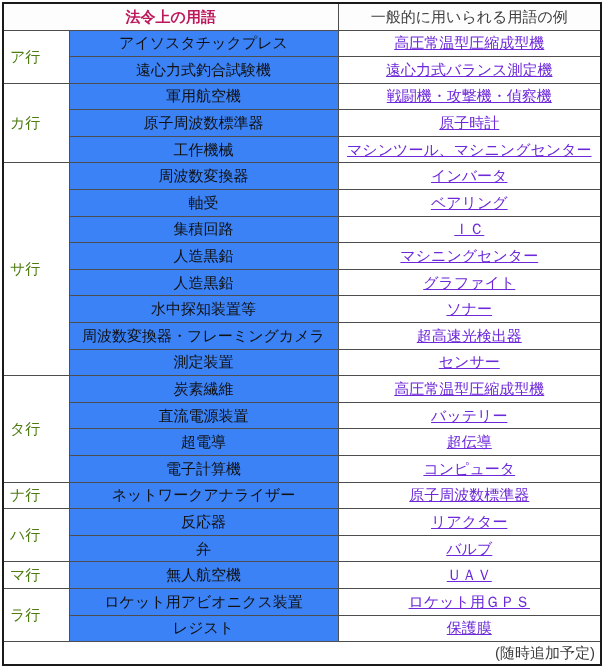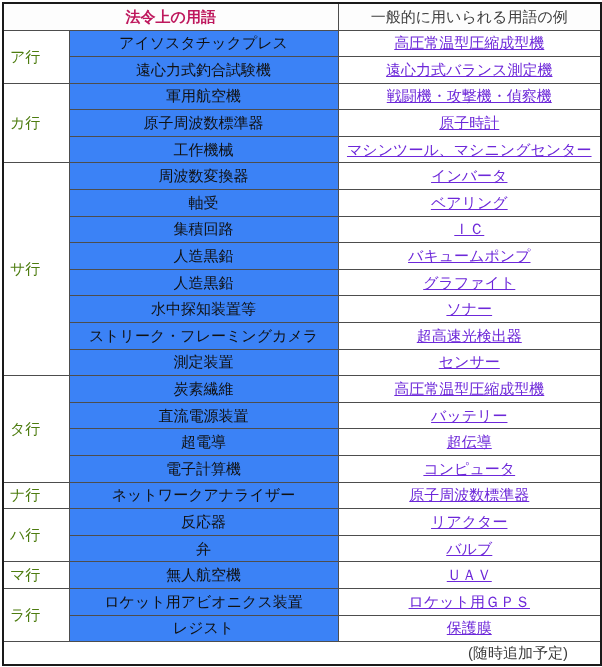--- a/index.html
+++ b/index.html
@@ -69,21 +69,21 @@
   td.common {
     font-weight: normal;
     color: #6d28d9;
     background: #ffffff;
     text-align: center;
     padding-left: 8px;
     text-decoration: underline;
   }
   tfoot td.footnote {
     text-align: right;
-    padding-right: 32px;
+    padding-right: 5px;
     color: #3d3d3d;
     font-weight: normal;
     background: #ffffff;
   }
 </style>
 </head>
 <body>
 
 <div class="page">
   <table class="term-table">
@@ -129,32 +129,32 @@
         <tr>
           <td class="legal">軸受</td>
           <td class="common">ベアリング</td>
         </tr>
         <tr>
           <td class="legal">集積回路</td>
           <td class="common">ＩＣ</td>
         </tr>
         <tr>
           <td class="legal">人造黒鉛</td>
-          <td class="common">バキュームポンプ</td>
+          <td class="common">マシニングセンター</td>
         </tr>
         <tr>
           <td class="legal">人造黒鉛</td>
           <td class="common">グラファイト</td>
         </tr>
         <tr>
           <td class="legal">水中探知装置等</td>
           <td class="common">ソナー</td>
         </tr>
         <tr>
-          <td class="legal">ストリーク・フレーミングカメラ</td>
+          <td class="legal">周波数変換器・フレーミングカメラ</td>
           <td class="common">超高速光検出器</td>
         </tr>
         <tr>
           <td class="legal">測定装置</td>
           <td class="common">センサー</td>
         </tr>
         <tr>
           <td class="cat" rowspan="4">タ行</td>
           <td class="legal">炭素繊維</td>
           <td class="common">高圧常温型圧縮成型機</td>

